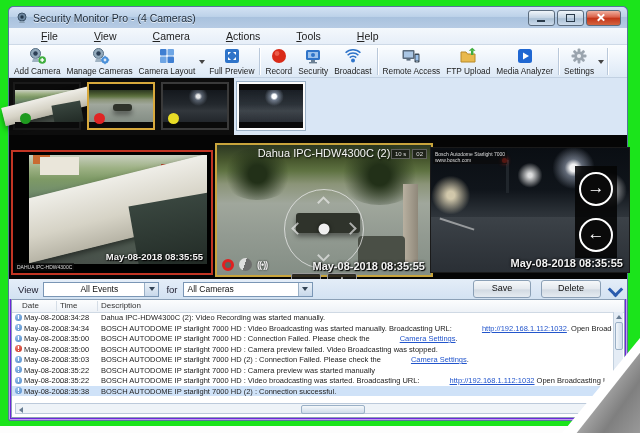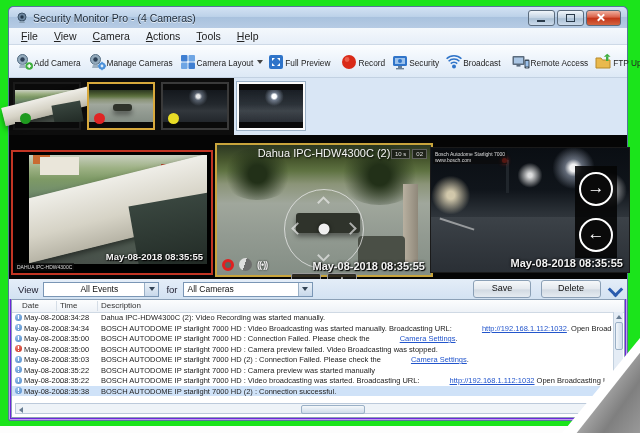--- a/index.html
+++ b/index.html
@@ -13,25 +13,25 @@
   .title-text{font-size:10.5px;color:#1d2a38;text-shadow:0 1px 0 rgba(255,255,255,.7);white-space:nowrap;}
   .winbtns{position:absolute;right:6px;top:3px;display:flex;}
   .wbtn{width:25px;height:14px;border:1px solid #5a6b7d;border-radius:3px;margin-left:2px;background:linear-gradient(180deg,#f0f5fa,#c2d2e2 50%,#aabfd4 55%,#cddcec);position:relative;}
   .wbtn.close{width:33px;background:linear-gradient(180deg,#f0b0a0,#d95f46 45%,#c23318 50%,#d4643f);}
   .glyph-min{position:absolute;left:8px;bottom:3px;width:8px;height:2px;background:#2a3a4a;}
   .glyph-max{position:absolute;left:8px;top:3px;width:7px;height:6px;border:1.5px solid #2a3a4a;}
   .glyph-x1,.glyph-x2{position:absolute;left:13px;top:2px;width:1.8px;height:9px;background:#fff;}
   .glyph-x1{transform:rotate(45deg);} .glyph-x2{transform:rotate(-45deg);}
   
   .menubar{position:absolute;left:0;top:21px;width:100%;height:17px;background:linear-gradient(180deg,#f4f8fc,#e6eef8);border-bottom:1px solid #cdd9e7;display:flex;align-items:center;padding-left:4px;box-sizing:border-box;}
-  .menu-item{font-size:10.5px;color:#222;padding:1px 8px;cursor:default;}
+  .menu-item{font-size:10.5px;color:#222;padding:1px 8px;cursor:default;margin-left:20px;}
   .menu-item u{text-decoration:underline;}
   
   .toolbar{position:absolute;left:0;top:38px;width:100%;height:33px;background:linear-gradient(180deg,#fbfdff,#e9f1fa 60%,#dde9f6);border-bottom:1px solid #c2d1e2;display:flex;align-items:stretch;padding:1px 2px 0 2px;box-sizing:border-box;}
-  .tbtn{display:flex;flex-direction:row;align-items:center;justify-content:flex-start;padding:1px 3px 0 3px;border-radius:3px;}
+  .tbtn{display:flex;flex-direction:column;align-items:center;justify-content:flex-start;padding:1px 3px 0 3px;border-radius:3px;}
   .tbtn .ticon{height:18px;display:flex;align-items:center;}
   .tbtn .tlabel{font-size:8.3px;color:#222;white-space:nowrap;margin-top:1px;}
   .tsep{width:1px;background:#b9c8da;margin:2px 2px;box-shadow:1px 0 0 #fff;}
   .mini-caret{width:0;height:0;border-left:3px solid transparent;border-right:3px solid transparent;border-top:4px solid #444;align-self:center;margin:0 1px;}
   
   .thumbstrip{position:absolute;left:0;top:71px;width:100%;height:57px;background:#d9e6f5;}
   .thumb-black{position:absolute;left:0;top:0;width:225px;height:57px;background:#0d0d0d;}
   .thumb{position:absolute;top:4px;width:68px;height:48px;background:#111;border:2px solid #1a1a1a;box-sizing:border-box;}
   .thumb .letter{position:absolute;left:0;width:100%;height:6px;background:#0a0a0a;}
   .thumb .lt{top:0;} .thumb .lb{bottom:0;}

